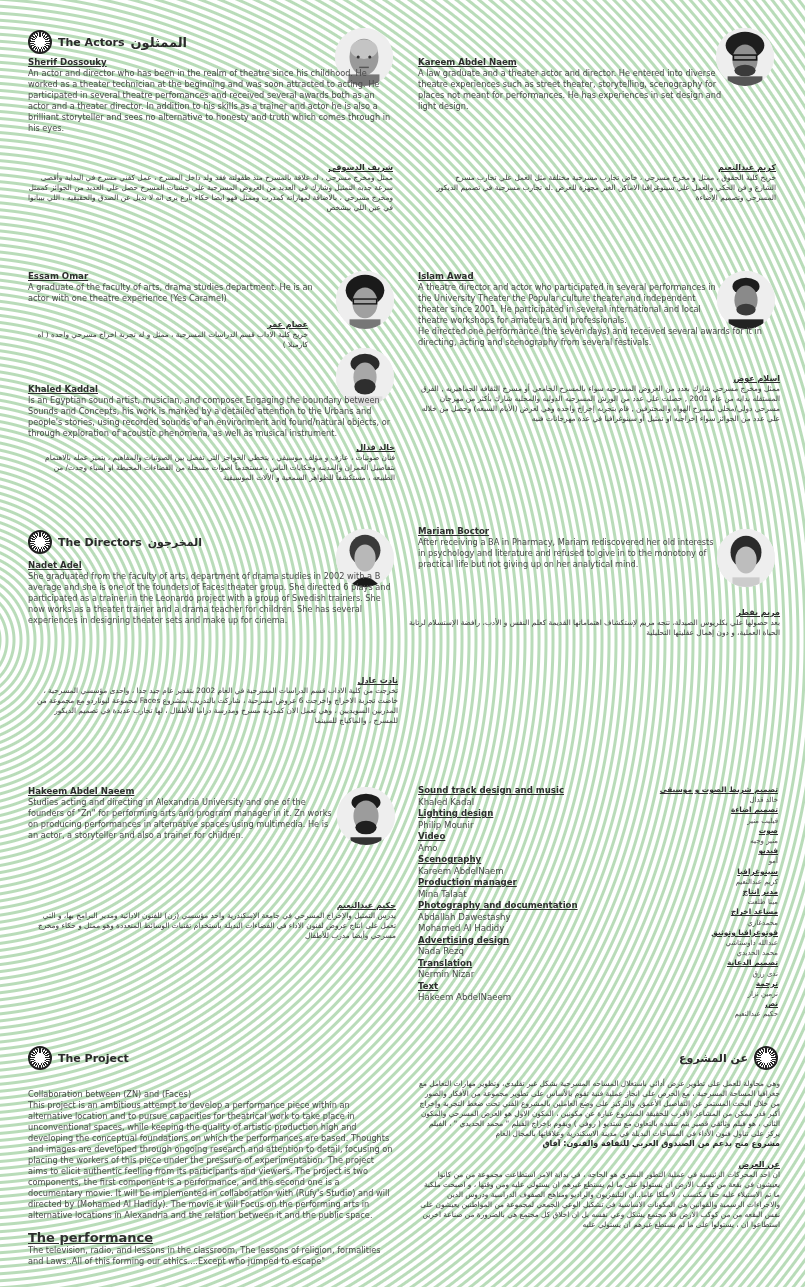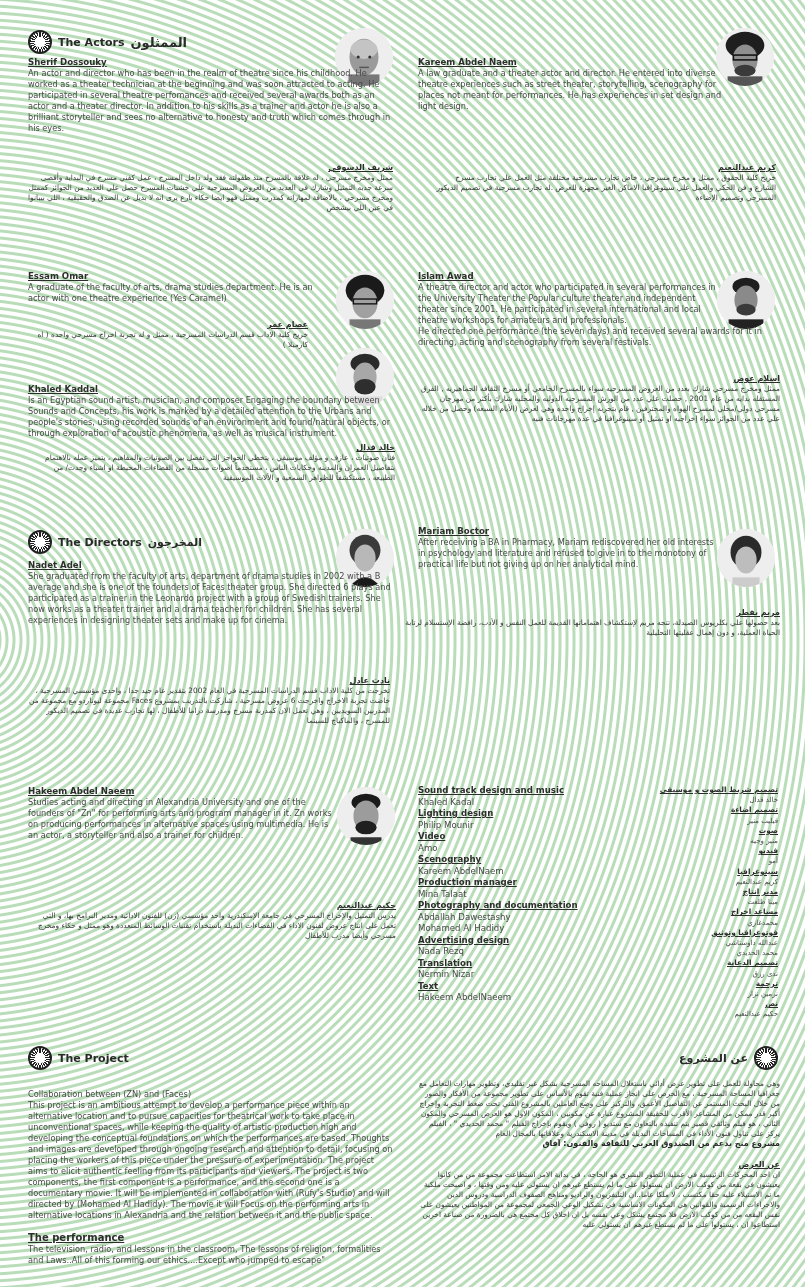--- a/index.html
+++ b/index.html
@@ -149,40 +149,40 @@
       <rect width="60" height="60" fill="#eeeeee"></rect>
       <ellipse cx="30" cy="22" rx="16" ry="16" fill="#3a3a3a"></ellipse>
       <ellipse cx="30" cy="30" rx="11" ry="14" fill="#b8b8b8"></ellipse>
       <path d="M14 60 Q30 40 46 60 Z" fill="#1a1a1a"></path>
     </svg>
 </div>
 <div class="abs en" style="left:28px; top:560px; width:370px;">
   <span class="name">Nadet Adel</span>
   <p>She graduated from the faculty of arts, department of drama studies in 2002 with a B average and she is one of the founders of Faces theater group. She directed 6 plays and participated as a trainer in the Leonardo project with a group of Swedish trainers. She now works as a theater trainer and a drama teacher for children. She has several experiences in designing theater sets and make up for cinema.</p>
 </div>
-<div class="abs ar" style="left:20px; top:676px; width:370px;">
+<div class="abs ar" style="left:28px; top:676px; width:370px;">
   <span class="name">نادت عادل</span>
   <p>تخرجت من كلية الاداب قسم الدراسات المسرحية في العام 2002 بتقدير عام جيد جدا ، واحدى مؤسسي المسرحية ، خاضت تجربة الاخراج واخرجت 6 عروض مسرحية ، شاركت بالتدريب بمشروع Faces مجموعة ليوناردو مع مجموعة من المدربين السويديين ، وهي تعمل الان كمدربة مسرح ومدرسة دراما للأطفال ، لها تجارب عديدة في تصميم الديكور للمسرح ، والماكياج للسينما</p>
 </div>
 
 <div class="abs avatar" style="left:717px; top:529px;">
   <svg viewBox="0 0 60 60">
       <rect width="60" height="60" fill="#eeeeee"></rect>
       <ellipse cx="30" cy="24" rx="16" ry="17" fill="#2a2a2a"></ellipse>
       <ellipse cx="30" cy="32" rx="11" ry="14" fill="#bdbdbd"></ellipse>
       <rect x="16" y="50" width="28" height="12" fill="#ccc"></rect>
     </svg>
 </div>
 <div class="abs en" style="left:418px; top:526px; width:300px;">
   <span class="name">Mariam Boctor</span>
   <p>After receiving a BA in Pharmacy, Mariam rediscovered her old interests in psychology and literature and refused to give in to the monotony of practical life but not giving up on her analytical mind.</p>
 </div>
 <div class="abs ar" style="left:400px; top:608px; width:380px;">
   <span class="name">مريم بقطر</span>
-  <p>بعد حصولها علي بكلريوس الصيدلة، تتجه مريم لإستكشاف اهتماماتها القديمة للعمل النفس و الأدب، رافضة الإستسلام لرتابة الحياة العملية، و دون إهمال عقليتها التحليلية</p>
+  <p>بعد حصولها علي بكلريوس الصيدلة، تتجه مريم لإستكشاف اهتماماتها القديمة كعلم النفس و الأدب، رافضة الإستسلام لرتابة الحياة العملية، و دون إهمال عقليتها التحليلية</p>
 </div>
 
 <div class="abs avatar" style="left:337px; top:787px;">
   <svg viewBox="0 0 60 60">
       <rect width="60" height="60" fill="#eeeeee"></rect>
       <ellipse cx="30" cy="16" rx="15" ry="9" fill="#1a1a1a"></ellipse>
       <ellipse cx="30" cy="30" rx="13" ry="16" fill="#9c9c9c"></ellipse>
       <ellipse cx="30" cy="42" rx="11" ry="7" fill="#1f1f1f"></ellipse>
       <rect x="14" y="52" width="32" height="10" fill="#333"></rect>
     </svg>
@@ -245,21 +245,21 @@
 </div>
 
 <div class="abs section-head" style="left:28px; top:1046px;">
   <span class="logo"></span>
   <span>The Project</span>
 </div>
 <div class="abs en" style="left:28px; top:1089px; width:365px;">
   <p>Collaboration between (ZN) and (Faces)</p>
   <p>This project is an ambitious attempt to develop a performance piece within an alternative location and to pursue capacities for theatrical work to take place in unconventional spaces, while keeping the quality of artistic production high and developing the conceptual foundations on which the performances are based. Thoughts and images are developed through ongoing research and attention to detail, focusing on placing the workers of this piece under the pressure of experimentation. The project aims to elicit authentic feeling from its participants and viewers. The project is two components, the first component is a performance, and the second one is a documentary movie. It will be implemented in collaboration with (Rufy's Studio) and will directed by (Mohamed Al Hadidy). The movie it will Focus on the performing arts in alternative locations in Alexandria and the relation between it and the public space.</p>
   <div style="height:11px;"></div>
-  <span class="name" style="font-size:10px;">The performance</span>
+  <span class="name" style="font-size:13px;">The performance</span>
   <p>The television, radio, and lessons in the classroom, The lessons of religion, formalities and Laws..All of this forming our ethics....Except who jumped to escape"</p>
 </div>
 
 <div class="abs section-head rtl" style="left:640px; top:1046px; width:138px;">
   <span class="logo"></span>
   <span>عن المشروع</span>
 </div>
 <div class="abs ar" style="left:418px; top:1079px; width:362px;">
   <p>وهي محاولة للعمل على تطوير عرض أدائي باستغلال المساحه المسرحية بشكل غير تقليدي، وتطوير مهارات التعامل مع جغرافيا المساحة المسرحية ، مع الحرص على انجاز عملية فنية تقوم بالأساس على تطوير مجموعة من الأفكار والصور من خلال البحث المستمر عن التفاصيل الأعمق، والتركيز على وضع العاملين بالمشروع الفني تحت ضغط التجربة وإخراج أكبر قدر ممكن من المشاعر الأقرب للحقيقة المشروع عبارة عن مكونين ، المكون الاول هو العرض المسرحي والمكون الثاني ، هو فيلم وثائقي قصير يتم تنفيذه بالتعاون مع ستديو ( روفي ) ويقوم بإخراج الفيلم " محمد الحديدي " ، الفيلم يركز على تناول فنون الأداء في المساحات البديلة في مدينة الاسكندرية وعلاقاتها بالمجال العام</p>
   <p style="font-weight:bold; font-size:8px; color:#2a2a2a;">مشروع منح بدعم من الصندوق العربي للثقافة والفنون: آفاق</p>

